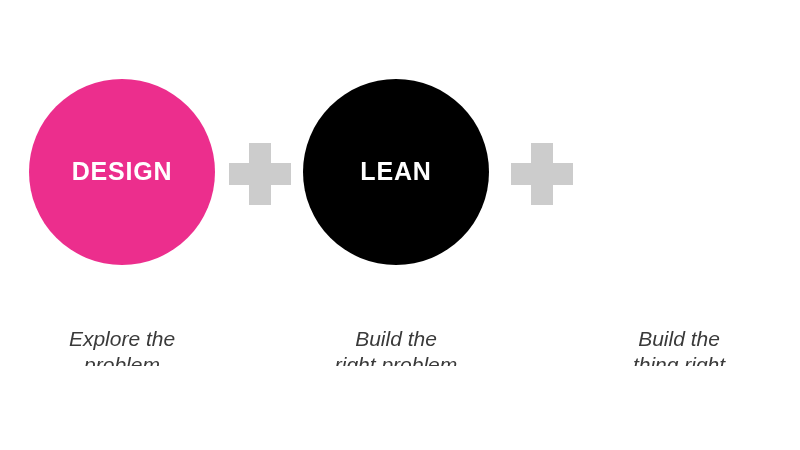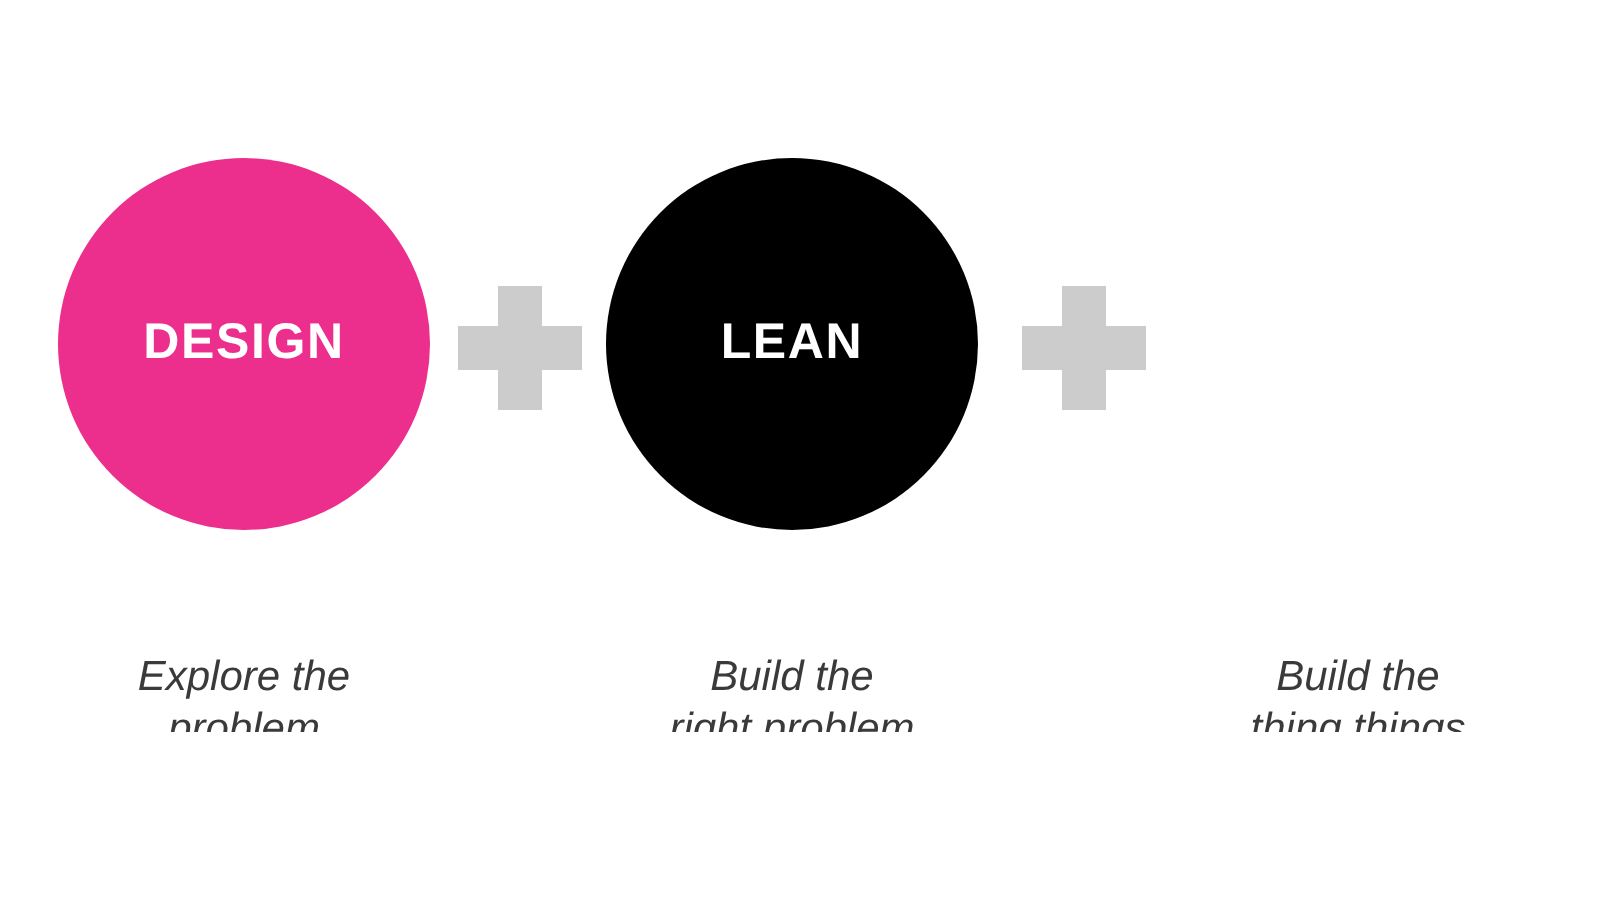--- a/index.html
+++ b/index.html
@@ -114,18 +114,18 @@
     <div>problem</div>
   </div>
 
   <div class="caption caption-2" style="color: rgb(58, 58, 58);">
     <div>Build the</div>
     <div>right problem</div>
   </div>
 
   <div class="caption caption-3" style="color: rgb(58, 58, 58);">
     <div>Build the</div>
-    <div>thing things</div>
+    <div>thing right</div>
   </div>
 
   <div class="page-number">67</div>
 
 </div>
 
 </body></html>

